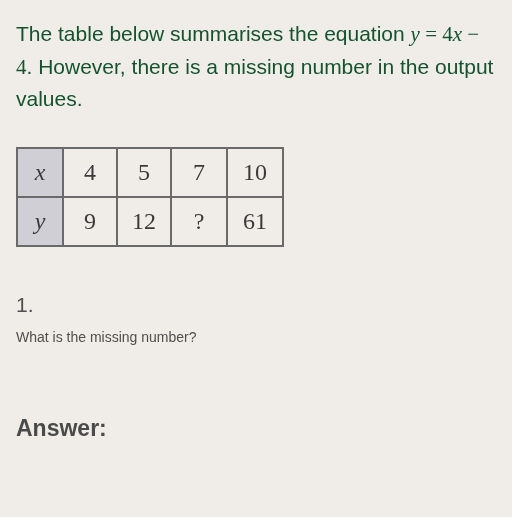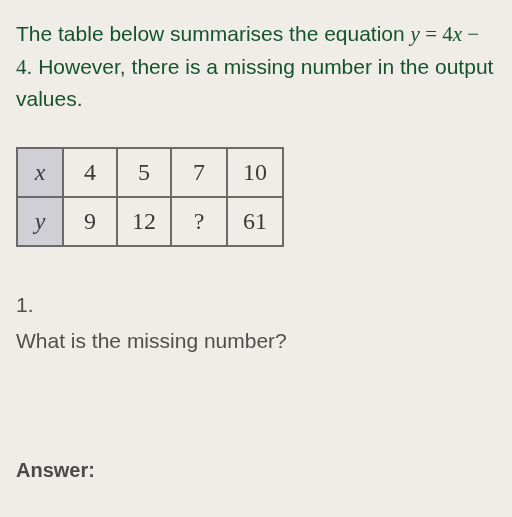--- a/index.html
+++ b/index.html
@@ -44,26 +44,26 @@
       font-style: italic;
     }
     table.data td.cell { width: 54px; }
     table.data td.cell-wide { width: 56px; }
     .qnum {
       font-size: 21px;
       color: #4f4f4f;
       margin-bottom: 12px;
     }
     .question {
-      font-size: 21px;
+      font-size: 14px;
       color: #4f4f4f;
-      margin-bottom: 106px;
+      margin-bottom: 70px;
     }
     .answer-label {
-      font-size: 20px;
+      font-size: 23px;
       font-weight: bold;
       color: #4a4a4a;
     }
   </style>
 </head>
 <body>
 
 <p class="intro">
   <span>The table below summarises the equation </span><span class="math-var">y</span><span class="math-eq"> = </span><span class="math-eq">4</span><span class="math-var">x</span><span class="math-eq"> − </span><span class="math-eq">4</span><span>. However, there is a missing number in the output values.</span>
 </p>

